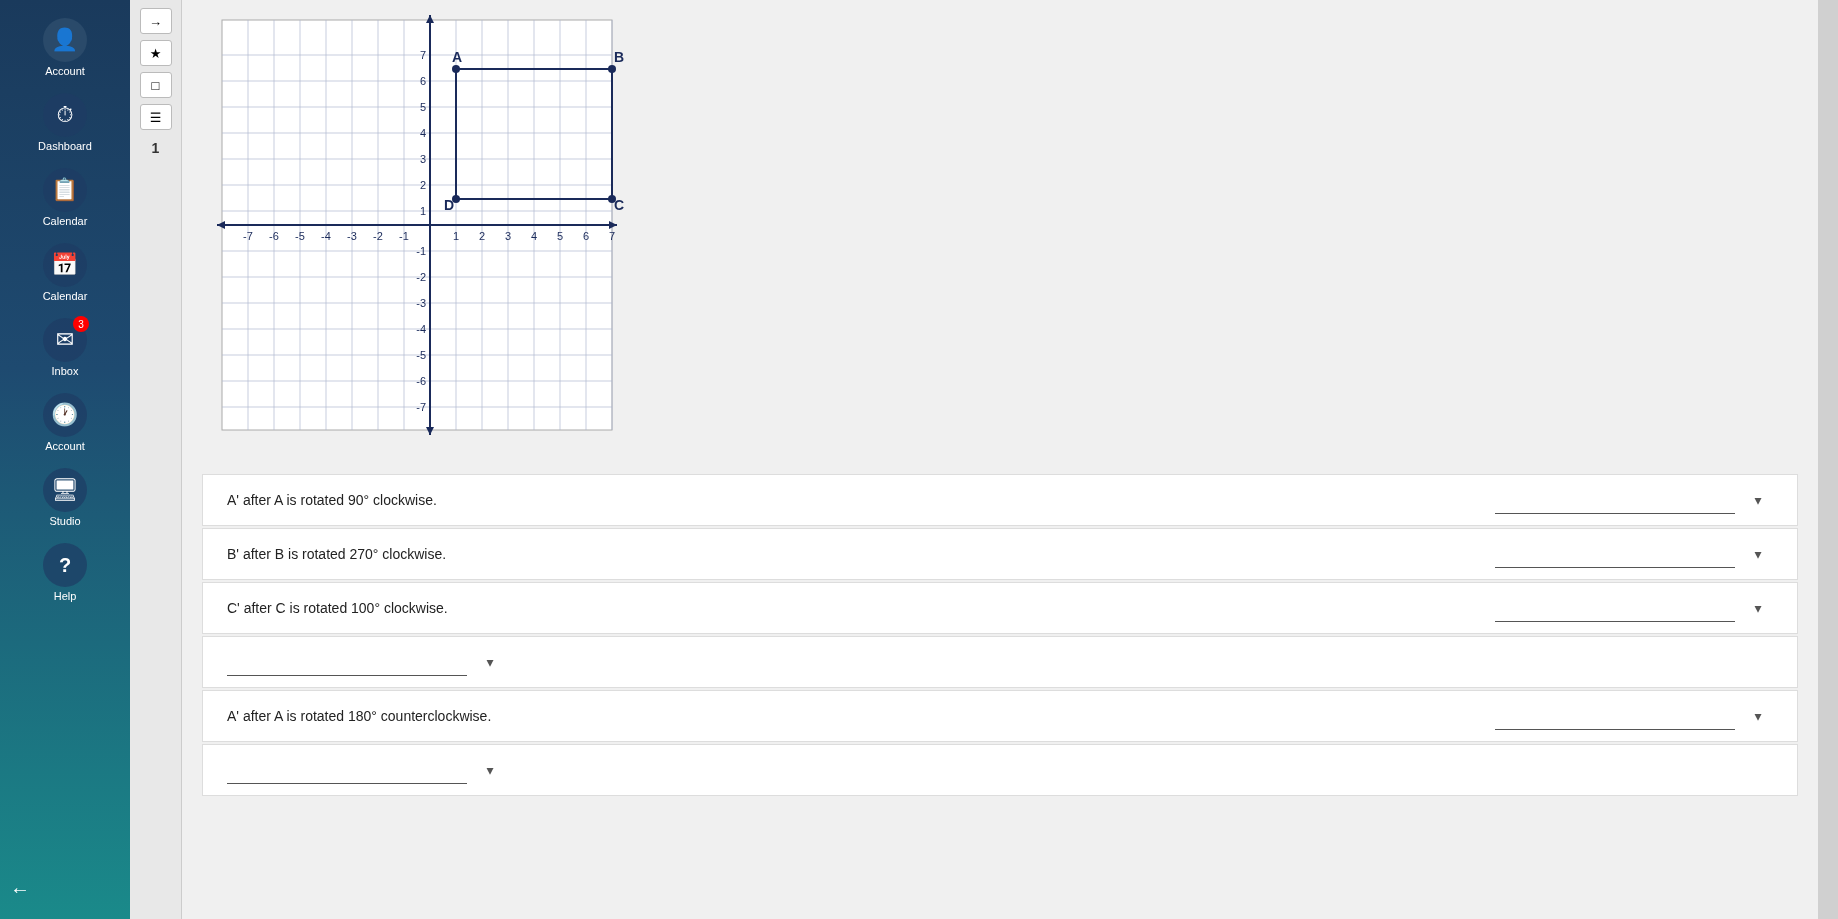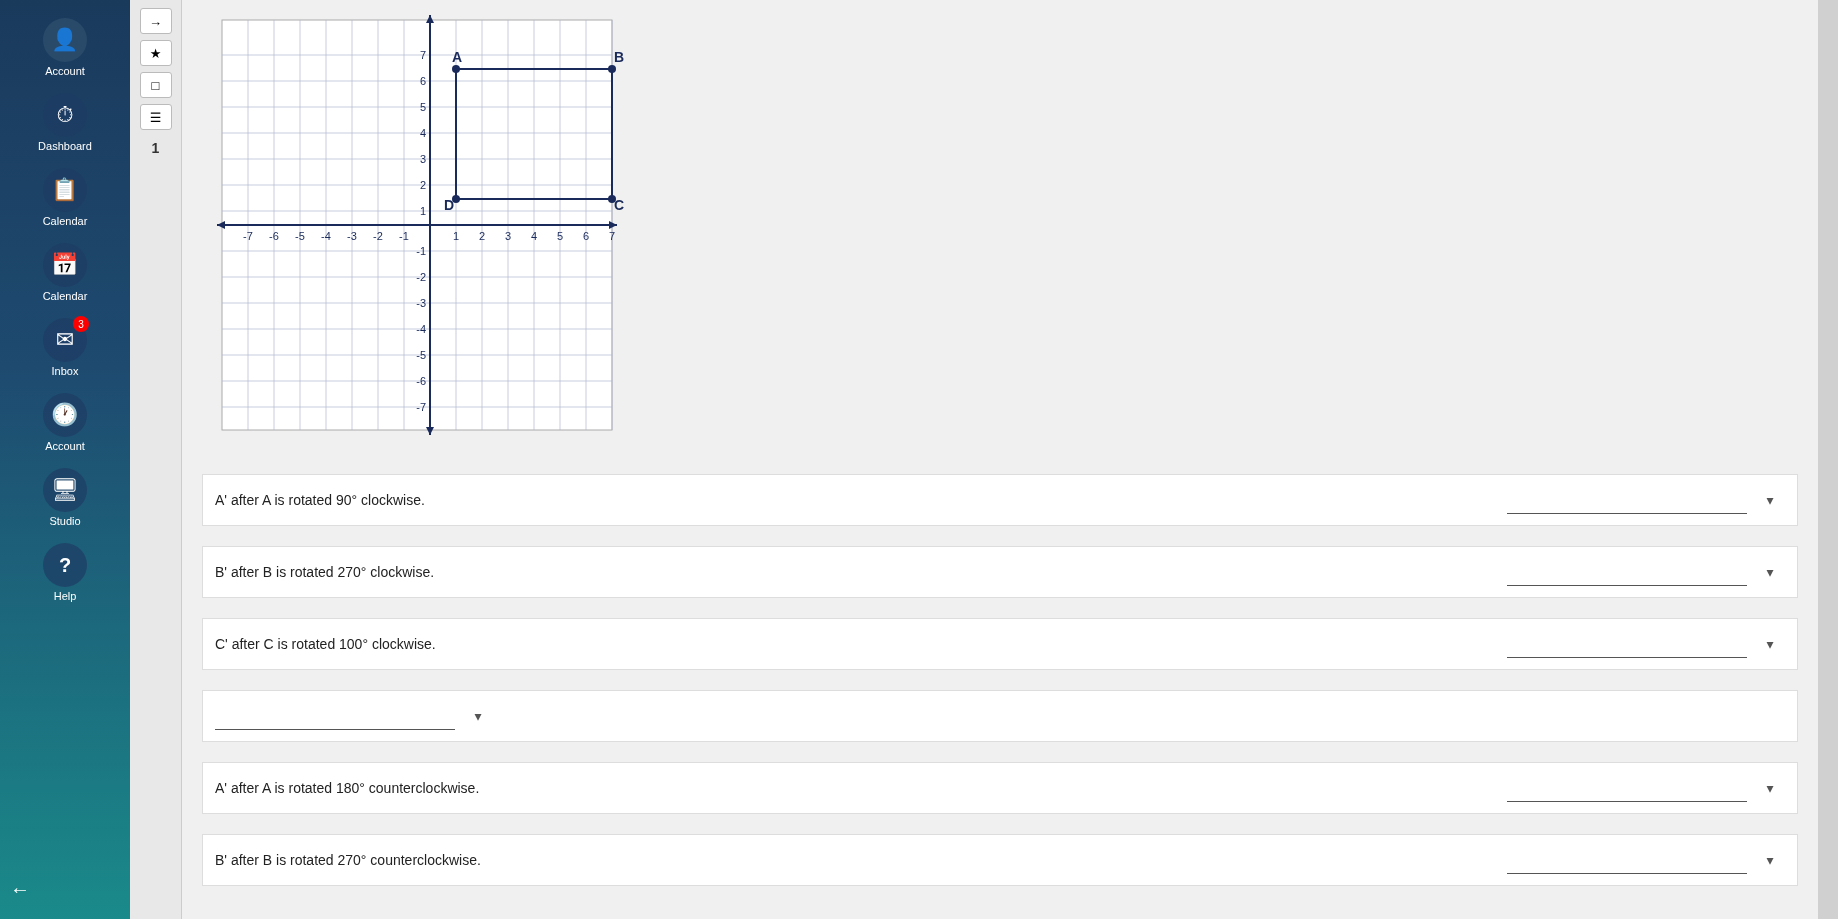--- a/index.html
+++ b/index.html
@@ -153,22 +153,22 @@
     
     .question-rows {
       width: 100%;
     }
 
     .question-row {
       display: flex;
       align-items: center;
       background: white;
       border: 1px solid #ddd;
-      margin-bottom: 20px;
-      padding: 10px 12px;
+      margin-bottom: 2px;
+      padding: 10px 24px;
       min-height: 48px;
     }
 
     .question-text {
       flex: 1;
       font-size: 14px;
       color: #222;
     }
 
     .answer-field {
@@ -413,21 +413,20 @@
         <div class="dropdown-arrow">▾</div>
       </div>
 
       <div class="question-row">
         <span class="question-text">A' after A is rotated 180° counterclockwise.</span>
         <input class="answer-field" type="text" style="">
         <div class="dropdown-arrow">▾</div>
       </div>
 
       <div class="question-row">
-        <span class="question-text">B' after B is rotated 270° counterclockwise.</span>
         <input class="answer-field" type="text" style="">
         <div class="dropdown-arrow">▾</div>
       </div>
 
     </div>
   </div>
 </div>
 
 <div class="right-panel"></div>
 

